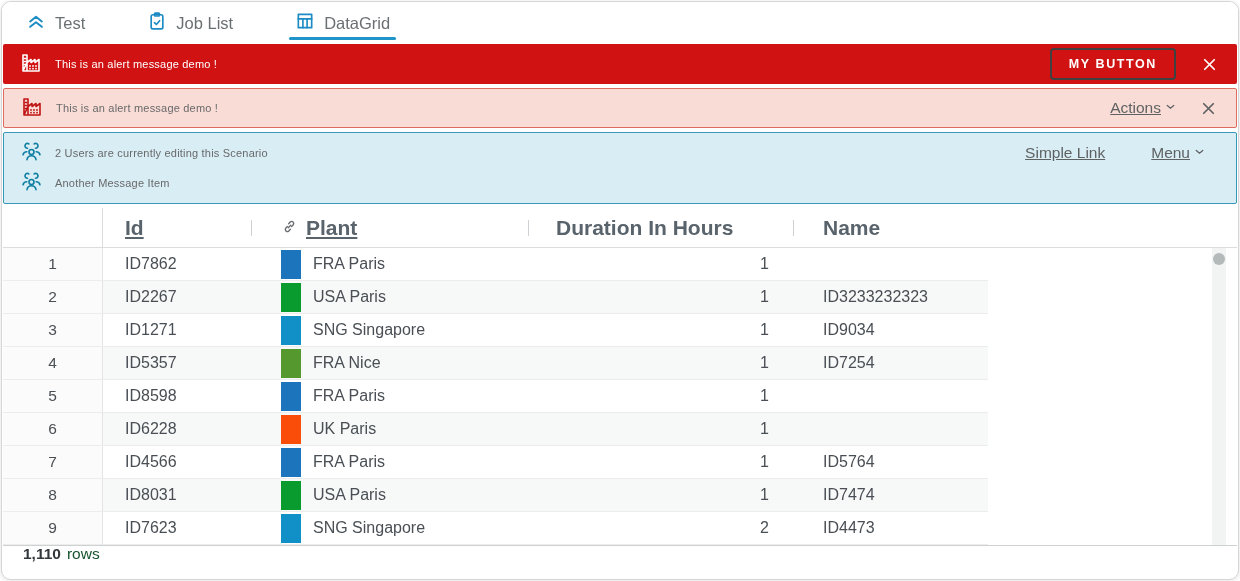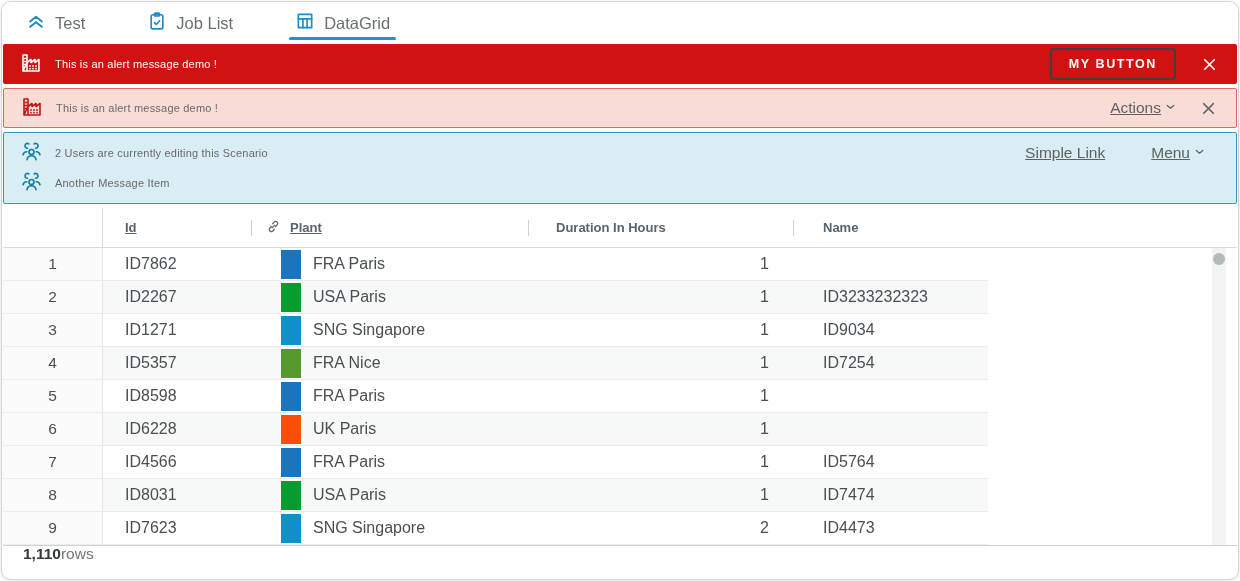--- a/index.html
+++ b/index.html
@@ -36,24 +36,24 @@
   .banner-error .x-btn { color:#fff; }
   .banner-warn .x-btn { color:#5f6263; }
   .glink { font-size:15.5px; color:#5f6263; text-decoration:underline; cursor:pointer; }
   .drop { display:flex; align-items:center; gap:3px; color:#5f6263; cursor:pointer; }
   .drop svg { margin-top:-4px; }
   .banner-warn .drop { margin-right:20px; }
   .banner-info .right-links { display:flex; align-items:center; gap:46px; margin-right:14px; }
   
   .grid { position:relative; margin:0 1px; background:#fff; height:370px; }
   .grid-header { position:relative; display:flex; height:40px; align-items:center;
-      border-bottom:1px solid #dcdcdc; color:#59636b; font-weight:700; font-size:13px; }
+      border-bottom:1px solid #dcdcdc; color:#59636b; font-weight:700; font-size:21px; }
   .h-num { width:100px; height:100%; border-right:1px solid #dcdcdc; }
   .h-id { width:148px; padding-left:22px; }
-  .h-plant { width:277px; padding-left:14px; display:flex; align-items:center; gap:8px; }
+  .h-plant { width:277px; padding-left:30px; display:flex; align-items:center; gap:8px; }
   .h-dur { width:265px; padding-left:28px; }
   .h-name { width:195px; padding-left:30px; }
   .h-link { text-decoration:underline; cursor:pointer; }
   .h-sep { position:absolute; top:12px; width:1px; height:16px; background:#cfd2d4; }
   .link-ic { color:#6a7072; }
   .grid-body { position:relative; height:297px; overflow:hidden; }
   .grid-row { display:flex; width:985px; height:33px; align-items:center;
       border-bottom:1px solid #ececec; font-size:16px; color:#494f54; background:#fff; }
   .grid-row:nth-child(even) { background:#f7f8f8; }
   .cell { height:100%; display:flex; align-items:center; }
@@ -62,21 +62,21 @@
   .c-id { width:148px; padding-left:22px; }
   .c-plant { width:277px; padding-left:30px; gap:12px; }
   .c-dur { width:265px; justify-content:flex-end; padding-right:24px; }
   .c-name { width:195px; padding-left:30px; }
   .swatch { width:20px; height:29px; flex:0 0 auto; }
   .vscroll { position:absolute; top:0; right:11px; width:14px; height:297px; background:#f2f3f3; }
   .vthumb { position:absolute; top:5px; left:1px; width:12px; height:12px; border-radius:50%; background:#b4b9ba; }
   .grid-footer { display:flex; align-items:center; height:16px; border-top:1px solid #cdd1d2;
       padding-left:20px; font-size:15.5px; background:#fff; }
   .grid-footer .count { font-weight:700; color:#33383c; }
-  .grid-footer .rows-label { color:#737373; margin-left:0; }
+  .grid-footer .rows-label { color:#14532d; margin-left:6px; }
 </style>
 </head>
 <body>
 
 <div class="app">
 
   <div class="tabbar">
     <div class="tab">
       <span>
         <svg width="20" height="20" viewBox="0 0 24 24" fill="none" stroke="currentColor" stroke-width="2.4" stroke-linecap="round" stroke-linejoin="round">

